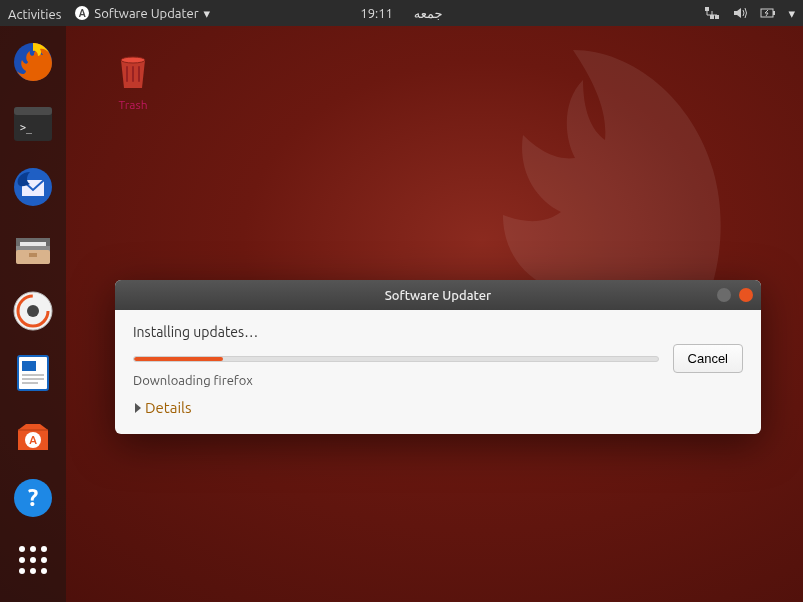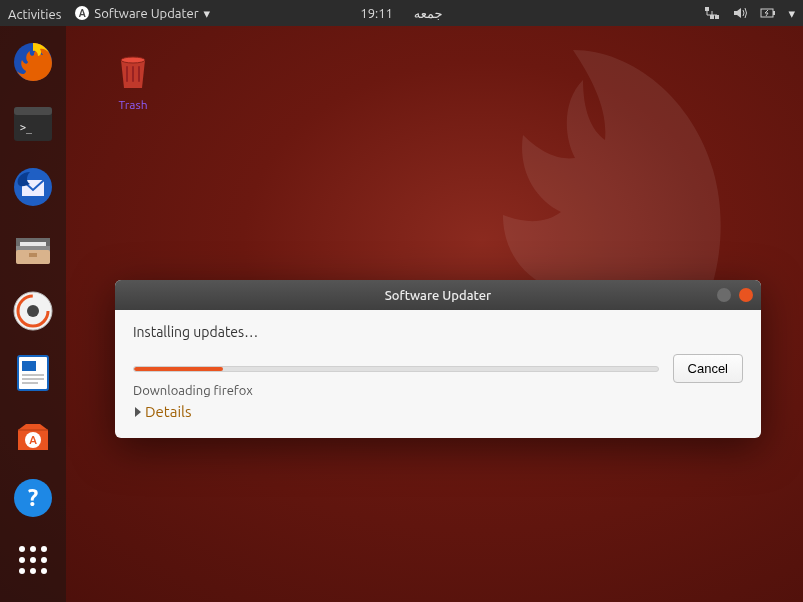--- a/index.html
+++ b/index.html
@@ -38,50 +38,50 @@
   display: flex; align-items: center; justify-content: center;
   cursor: pointer;
 }
 .dock-bottom { margin-top: auto; margin-bottom: 20px; }
 .apps-grid { display: grid; grid-template-columns: repeat(3,6px); grid-template-rows: repeat(3,6px); gap: 5px; }
 .apps-grid span { width: 6px; height: 6px; background: #fff; border-radius: 50%; }
 
 .desktop-icon {
   position: absolute; top: 46px; left: 100px; width: 66px;
   display: flex; flex-direction: column; align-items: center; gap: 4px;
-  color: #8b5cf6; font-size: 12px; cursor: pointer;
+  color: #be185d; font-size: 12px; cursor: pointer;
 }
 
 .dialog {
   position: absolute; top: 280px; left: 115px; width: 646px;
   background: #f7f7f7; border-radius: 6px; overflow: hidden;
   box-shadow: 0 10px 40px rgba(0,0,0,0.5);
 }
 .dialog-titlebar {
   height: 30px; background: linear-gradient(#555,#3f3f3f);
   display: flex; align-items: center; justify-content: center;
   color: #eee; font-size: 13px; font-weight: 500; position: relative;
 }
 .win-controls { position: absolute; right: 8px; display: flex; gap: 8px; }
 .win-btn { width: 14px; height: 14px; border-radius: 50%; }
 .win-min { background: #6b6b6b; }
 .win-close { background: #e95420; }
 .dialog-body { padding: 14px 18px 18px; color: #333; font-size: 14px; }
-.status-row { margin-bottom: 14px; }
+.status-row { margin-bottom: 4px; }
 .progress-row { display: flex; align-items: center; gap: 14px; }
 .progress-outer {
   flex: 1; height: 6px; background: #e0e0e0; border-radius: 3px;
   border: 1px solid #d0d0d0; overflow: hidden;
 }
 .progress-inner { height: 100%; background: #e95420; border-radius: 3px; }
 .cancel-btn {
   padding: 6px 14px; border: 1px solid #bdbdbd; border-radius: 4px;
   background: linear-gradient(#fdfdfd,#f0f0f0); font-size: 13px; cursor: pointer;
 }
-.download-text { font-size: 13px; color: #555; margin-bottom: 6px; }
+.download-text { font-size: 13px; color: #555; margin-bottom: 12px; }
 .details-row { display: flex; align-items: center; gap: 4px; font-size: 15px; color: #a16207; cursor: pointer; margin-left: 2px; }
 .tri { display: inline-block; width: 0; height: 0; border-top: 5px solid transparent; border-bottom: 5px solid transparent; border-left: 6px solid #555; }
 </style>
 </head>
 <body>
 
 <svg class="bird" viewBox="0 0 380 420">
   <path d="M190 10 C250 10 310 60 330 130 C350 200 330 280 280 330 C250 360 210 380 170 380 C130 380 100 360 90 330 C120 340 150 335 175 315 C140 310 115 285 110 250 C135 260 155 258 170 248 C140 238 120 210 120 175 C145 185 165 182 178 172 C150 158 135 128 140 95 C160 115 178 120 192 118 C180 95 180 60 200 40 C200 70 208 90 222 100 C225 70 210 40 190 10 Z" fill="#fff"></path>
   <circle cx="270" cy="130" r="10" fill="#fff"></circle>
 </svg>

